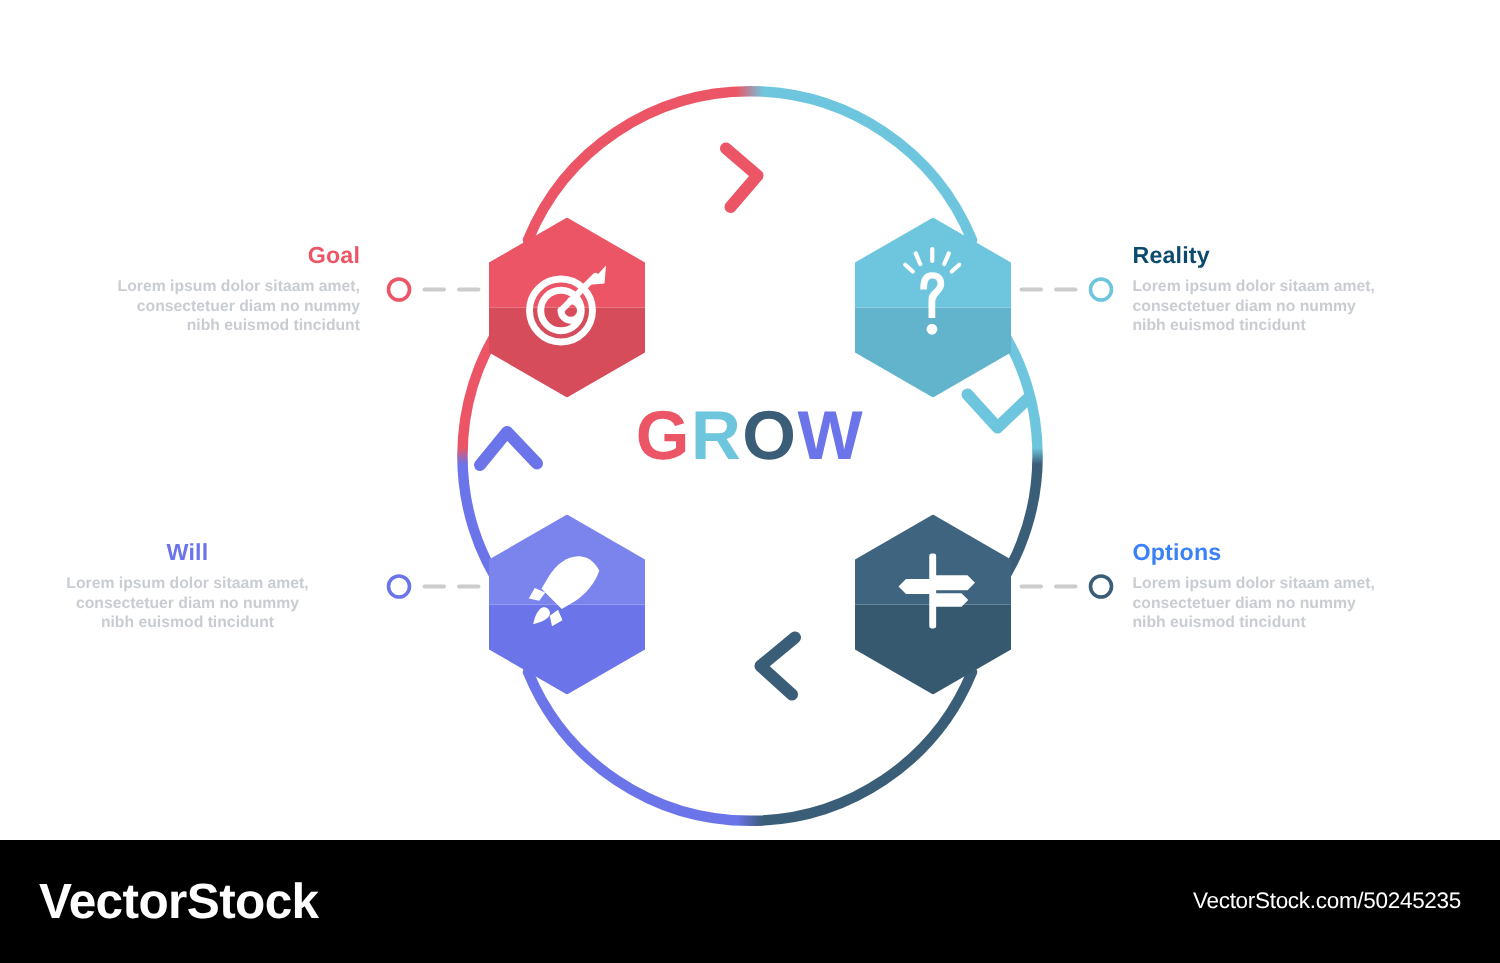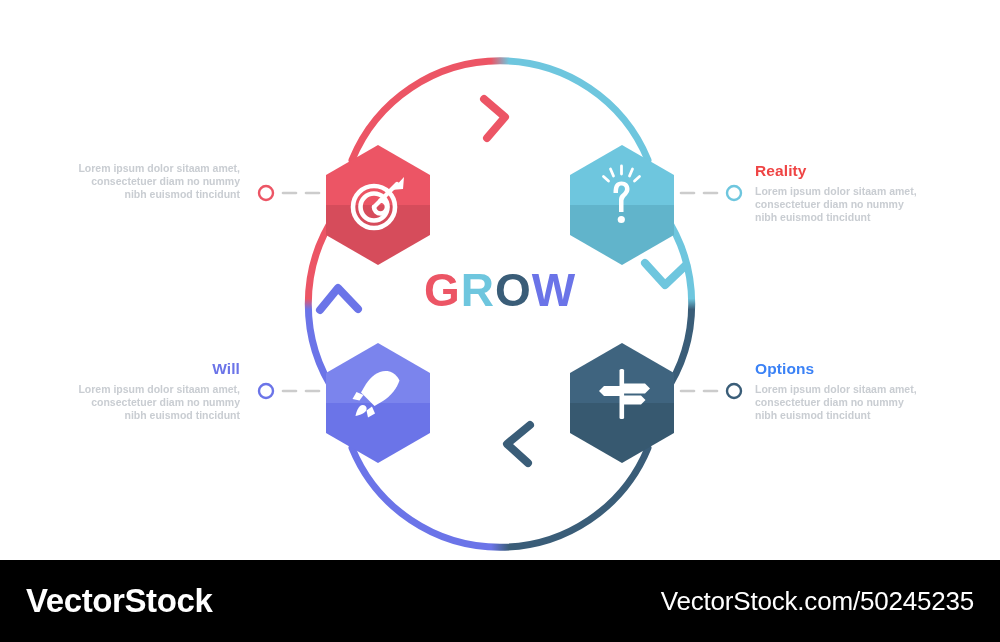--- a/index.html
+++ b/index.html
@@ -47,21 +47,21 @@
   .label-desc {
     font-size: 10.5px;
     line-height: 13.2px;
     color: #c9cdd2;
     margin: 0;
     white-space: pre-line;
     font-weight: bold;
   }
 
   #block-goal    { left: 10px;  top: 162px; }
-  #block-will    { left: 10px;  top: 360px; }
+  #block-will    { left: 10px;  top: 360px; text-align: center; }
   #block-reality { left: 755px; top: 162px; }
   #block-options { left: 755px; top: 360px; }
 
   
   .grow-word {
     position: absolute;
     left: 0;
     top: 264px;
     width: 1000px;
     text-align: center;
@@ -89,21 +89,21 @@
     transform: translateY(-50%);
     font-size: 33px;
     font-weight: bold;
     letter-spacing: -0.4px;
   }
   .footer-url {
     position: absolute;
     right: 26px;
     top: 50%;
     transform: translateY(-50%);
-    font-size: 26px;
+    font-size: 15px;
     letter-spacing: -0.2px;
   }
 </style>
 </head>
 <body>
 
 <div class="canvas">
 
   <svg class="diagram-svg" viewBox="0 0 1000 560">
     <defs>
@@ -250,34 +250,35 @@
       <line x1="681" y1="193" x2="694" y2="193" stroke="#cccccc" stroke-width="2.6" stroke-linecap="round"></line>
     </g>
     <g>
       <circle cx="734" cy="391" r="7" fill="none" stroke="#3a5d78" stroke-width="2.4"></circle>
       <line x1="704" y1="391" x2="717" y2="391" stroke="#cccccc" stroke-width="2.6" stroke-linecap="round"></line>
       <line x1="681" y1="391" x2="694" y2="391" stroke="#cccccc" stroke-width="2.6" stroke-linecap="round"></line>
     </g>
   </svg>
 
   <div class="label-block left" id="block-goal">
+    <div class="label-title" style="color: rgb(236, 85, 101);">Goal</div>
     <div class="label-desc">Lorem ipsum dolor sitaam amet,
 consectetuer diam no nummy
 nibh euismod tincidunt</div>
   </div>
 
   <div class="label-block left" id="block-will">
     <div class="label-title" style="color: rgb(107, 116, 232);">Will</div>
     <div class="label-desc">Lorem ipsum dolor sitaam amet,
 consectetuer diam no nummy
 nibh euismod tincidunt</div>
   </div>
 
   <div class="label-block right" id="block-reality">
-    <div class="label-title" style="color: #ef4444;">Reality</div>
+    <div class="label-title" style="color: #0c4a6e;">Reality</div>
     <div class="label-desc">Lorem ipsum dolor sitaam amet,
 consectetuer diam no nummy
 nibh euismod tincidunt</div>
   </div>
 
   <div class="label-block right" id="block-options">
     <div class="label-title" style="color: #3b82f6;">Options</div>
     <div class="label-desc">Lorem ipsum dolor sitaam amet,
 consectetuer diam no nummy
 nibh euismod tincidunt</div>

